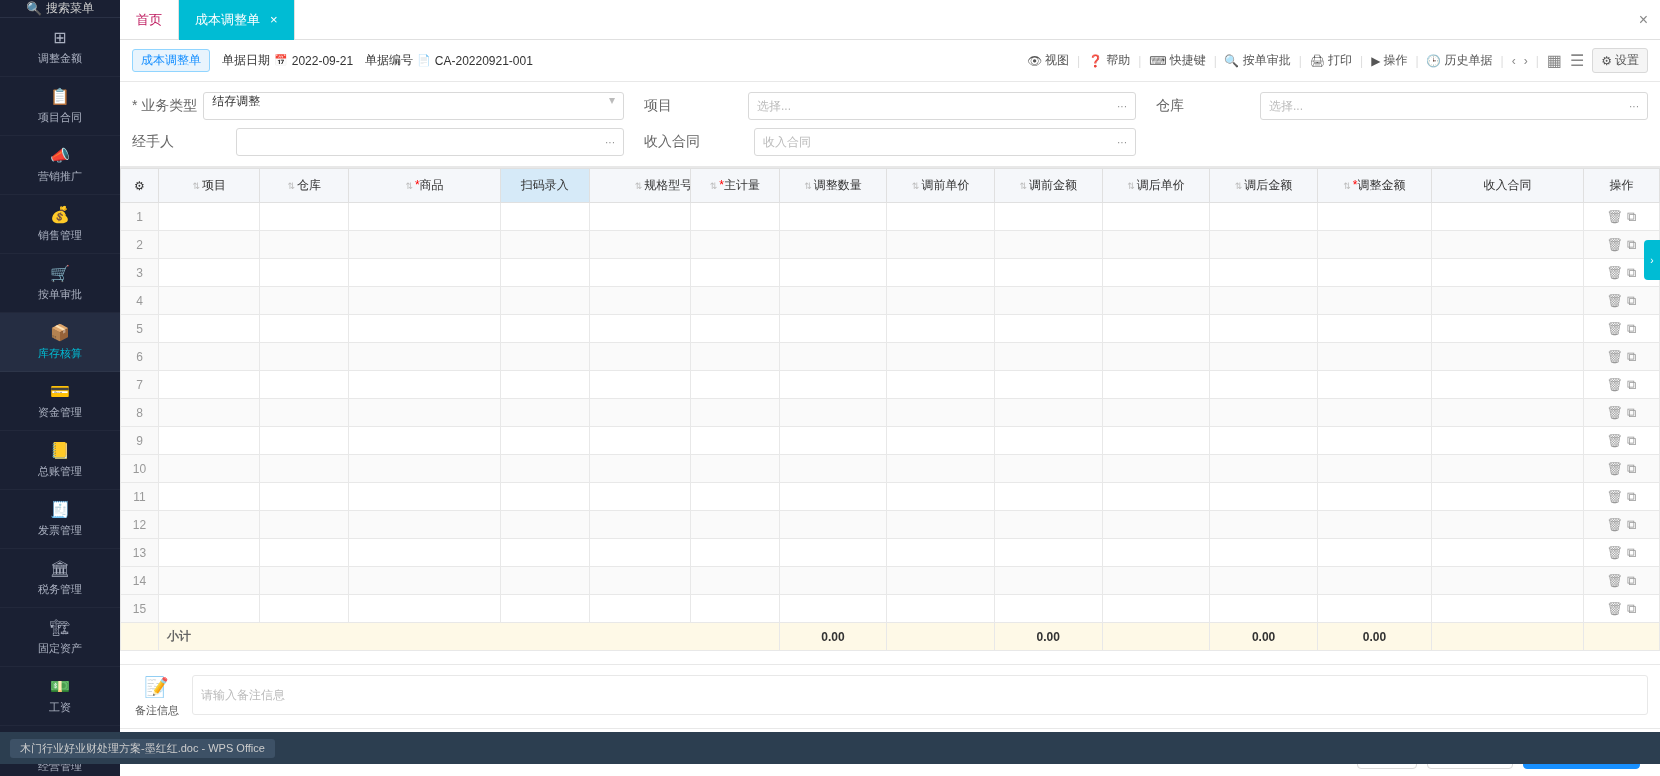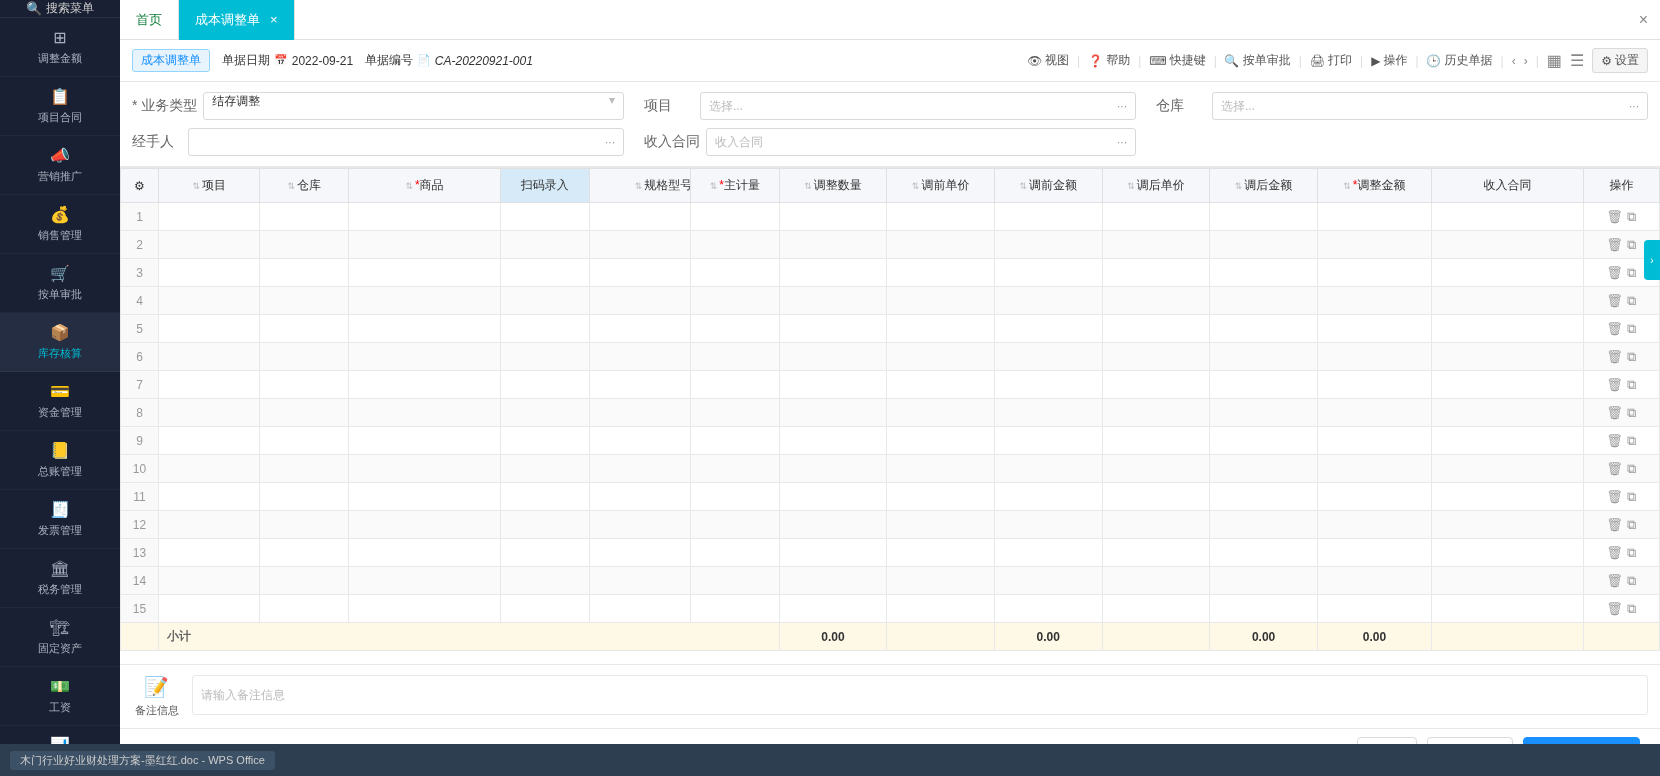--- a/index.html
+++ b/index.html
@@ -59,21 +59,21 @@
       position: relative;
     }
     .tab {
       height: 40px;
       padding: 0 16px;
       display: flex;
       align-items: center;
       gap: 6px;
       cursor: pointer;
       font-size: 13px;
-      color: #15803d;
+      color: #be185d;
       border-right: 1px solid #e0e0e0;
     }
     .tab.active {
       background: #00bcd4;
       color: #fff;
     }
     .tab-close-icon { margin-left: 4px; }
     .main-close-btn {
       position: absolute;
       right: 12px;
@@ -182,20 +182,21 @@
       border-radius: 3px;
       padding: 0 8px;
       font-size: 12px;
       color: #333;
       background: #fff;
       display: flex;
       align-items: center;
       justify-content: space-between;
       cursor: pointer;
       position: relative;
+      margin-left: 48px;
     }
     .form-input .placeholder { color: #bbb; }
     .form-input .dots { color: #888; font-size: 10px; }
     .form-select {
       flex: 1;
       height: 28px;
       border: 1px solid #d9d9d9;
       border-radius: 3px;
       padding: 0 8px;
       font-size: 12px;
@@ -325,21 +326,21 @@
       color: #333;
     }
     .btn-discard {
       border-color: #d9d9d9;
       color: #333;
     }
 
     
     .taskbar {
       position: fixed;
-      bottom: 0;
+      bottom: 12px;
       left: 0;
       right: 0;
       height: 32px;
       background: #2c3e50;
       display: flex;
       align-items: center;
       padding: 0 10px;
       gap: 8px;
       z-index: 100;
     }
@@ -460,21 +461,21 @@
       <div class="form-header-left">
         <span class="form-title-badge">成本调整单</span>
         <div class="form-meta">
           <span>单据日期</span>
           <span style="font-size:11px; color:#888;">📅</span>
           <span style="color:#333;">2022-09-21</span>
         </div>
         <div class="form-meta">
           <span>单据编号</span>
           <span style="font-size:11px; color:#888;">📄</span>
-          <span style="color:#333;font-style:italic;">CA-20220921-001</span>
+          <span style="color:#333;">CA-20220921-001</span>
         </div>
       </div>
       <div class="form-header-right">
         <span class="action-item">
           <span>👁</span>
           <span>视图</span>
         </span>
         <span style="color:#ddd;">|</span>
         <span class="action-item">
           <span>❓</span>

